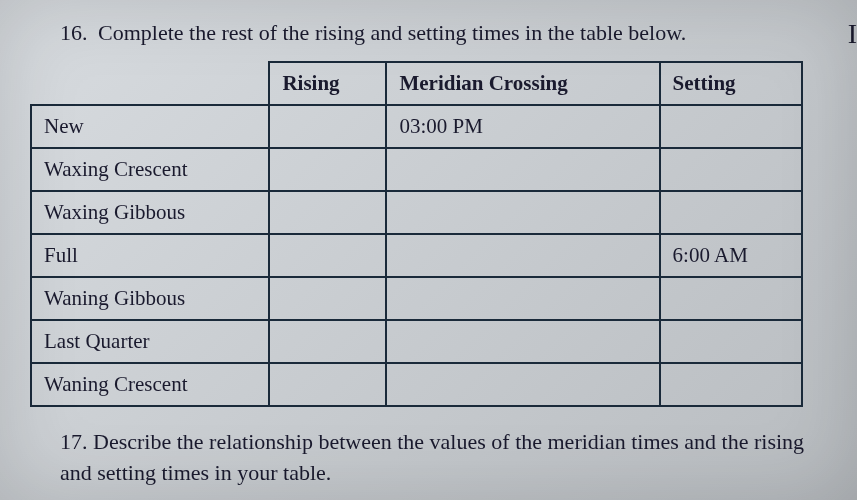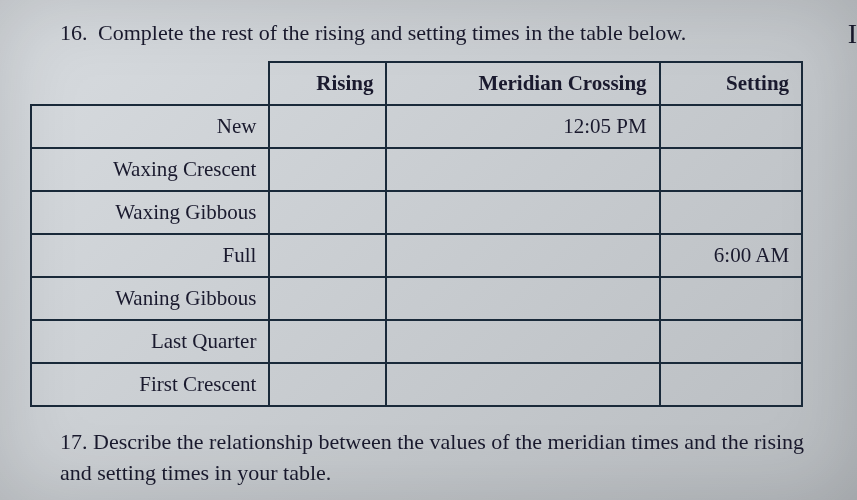--- a/index.html
+++ b/index.html
@@ -30,21 +30,21 @@
       margin-left: 5px;
     }
     table {
       border-collapse: collapse;
       width: 97%;
       margin: 10px 0 20px 0;
     }
     th, td {
       border: 2px solid #1a2a3a;
       padding: 8px 12px;
-      text-align: right;
+      text-align: left;
       font-size: 21px;
       height: 40px;
     }
     th {
       font-weight: bold;
     }
     th:first-child {
       border-top: none;
       border-left: none;
     }
@@ -89,21 +89,21 @@
       <th></th>
       <th>Rising</th>
       <th>Meridian Crossing</th>
       <th>Setting</th>
     </tr>
   </thead>
   <tbody>
     <tr>
       <td class="phase-label">New</td>
       <td></td>
-      <td>12:05 PM</td>
+      <td>03:00 PM</td>
       <td></td>
     </tr>
     <tr>
       <td class="phase-label">Waxing Crescent</td>
       <td></td>
       <td></td>
       <td></td>
     </tr>
     <tr>
       <td class="phase-label">Waxing Gibbous</td>
@@ -123,21 +123,21 @@
       <td></td>
       <td></td>
     </tr>
     <tr>
       <td class="phase-label">Last Quarter</td>
       <td></td>
       <td></td>
       <td></td>
     </tr>
     <tr>
-      <td class="phase-label">First Crescent</td>
+      <td class="phase-label">Waning Crescent</td>
       <td></td>
       <td></td>
       <td></td>
     </tr>
   </tbody>
 </table>
 
 <div class="q17">
   <span>17.</span>
   <span>Describe the relationship between the values of the meridian times and the rising and setting times in your table.</span>

